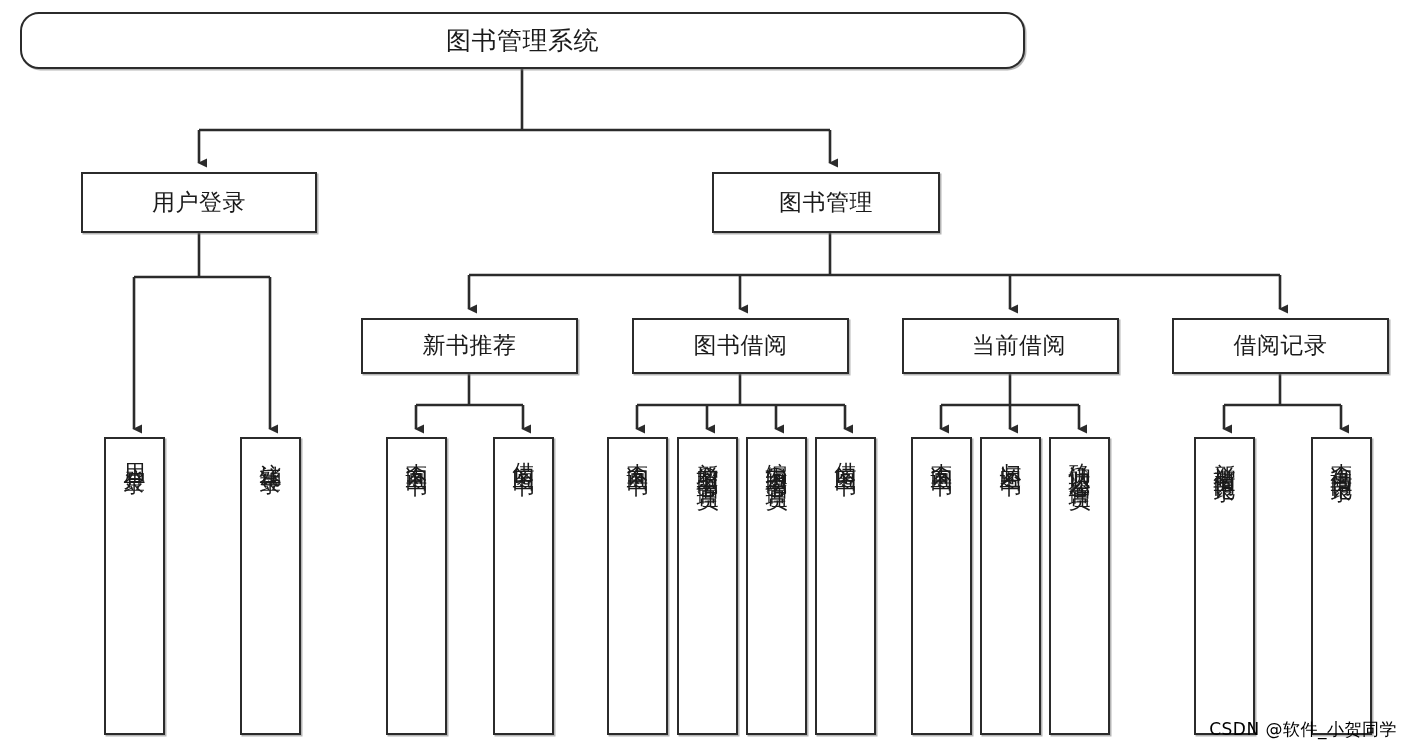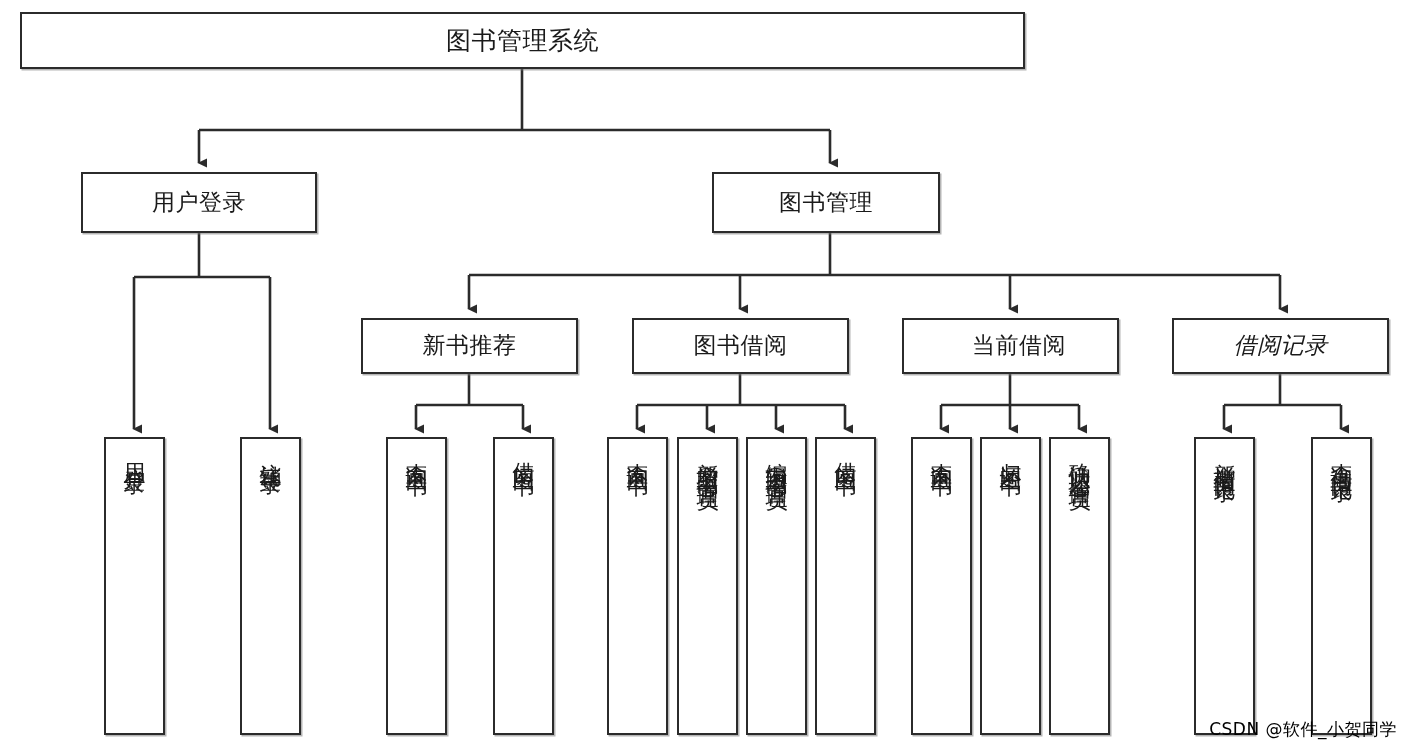--- a/index.html
+++ b/index.html
@@ -124,41 +124,41 @@
       <path d="M1010,405 L1010,429" marker-end="url(#arrow)"></path>
       <path d="M1079,405 L1079,429" marker-end="url(#arrow)"></path>
 
       <path d="M1280,374 L1280,405"></path>
       <path d="M1224,405 L1341,405"></path>
       <path d="M1224,405 L1224,429" marker-end="url(#arrow)"></path>
       <path d="M1341,405 L1341,429" marker-end="url(#arrow)"></path>
     </g>
   </svg>
 
-  <div class="node horiz" id="node-root" style="left:20px; top:12px; width:1005px; height:57px;">
+  <div class="node horiz" id="node-root" style="left:20px; top:12px; width:1005px; height:57px;border-radius:19px;">
     <span class="label">图书管理系统</span>
   </div>
 
   <div class="node horiz level2" style="left:81px; top:172px; width:236px; height:61px;">
     <span class="label">用户登录</span>
   </div>
   <div class="node horiz level2" style="left:712px; top:172px; width:228px; height:61px;">
     <span class="label">图书管理</span>
   </div>
 
   <div class="node horiz level3" style="left:361px; top:318px; width:217px; height:56px;">
     <span class="label">新书推荐</span>
   </div>
   <div class="node horiz level3" style="left:632px; top:318px; width:217px; height:56px;">
     <span class="label">图书借阅</span>
   </div>
   <div class="node horiz level3" style="left:902px; top:318px; width:217px; height:56px;padding-left:17px;">
     <span class="label">当前借阅</span>
   </div>
-  <div class="node horiz level3" style="left:1172px; top:318px; width:217px; height:56px;font-style:italic;">
+  <div class="node horiz level3" style="left:1172px; top:318px; width:217px; height:56px;">
     <span class="label">借阅记录</span>
   </div>
 
   <div class="node vert leaf" style="left:104px; top:437px; width:61px; height:298px;">
     <span class="label">用户登录</span>
   </div>
   <div class="node vert leaf" style="left:240px; top:437px; width:61px; height:298px;">
     <span class="label">注销登录</span>
   </div>
 

